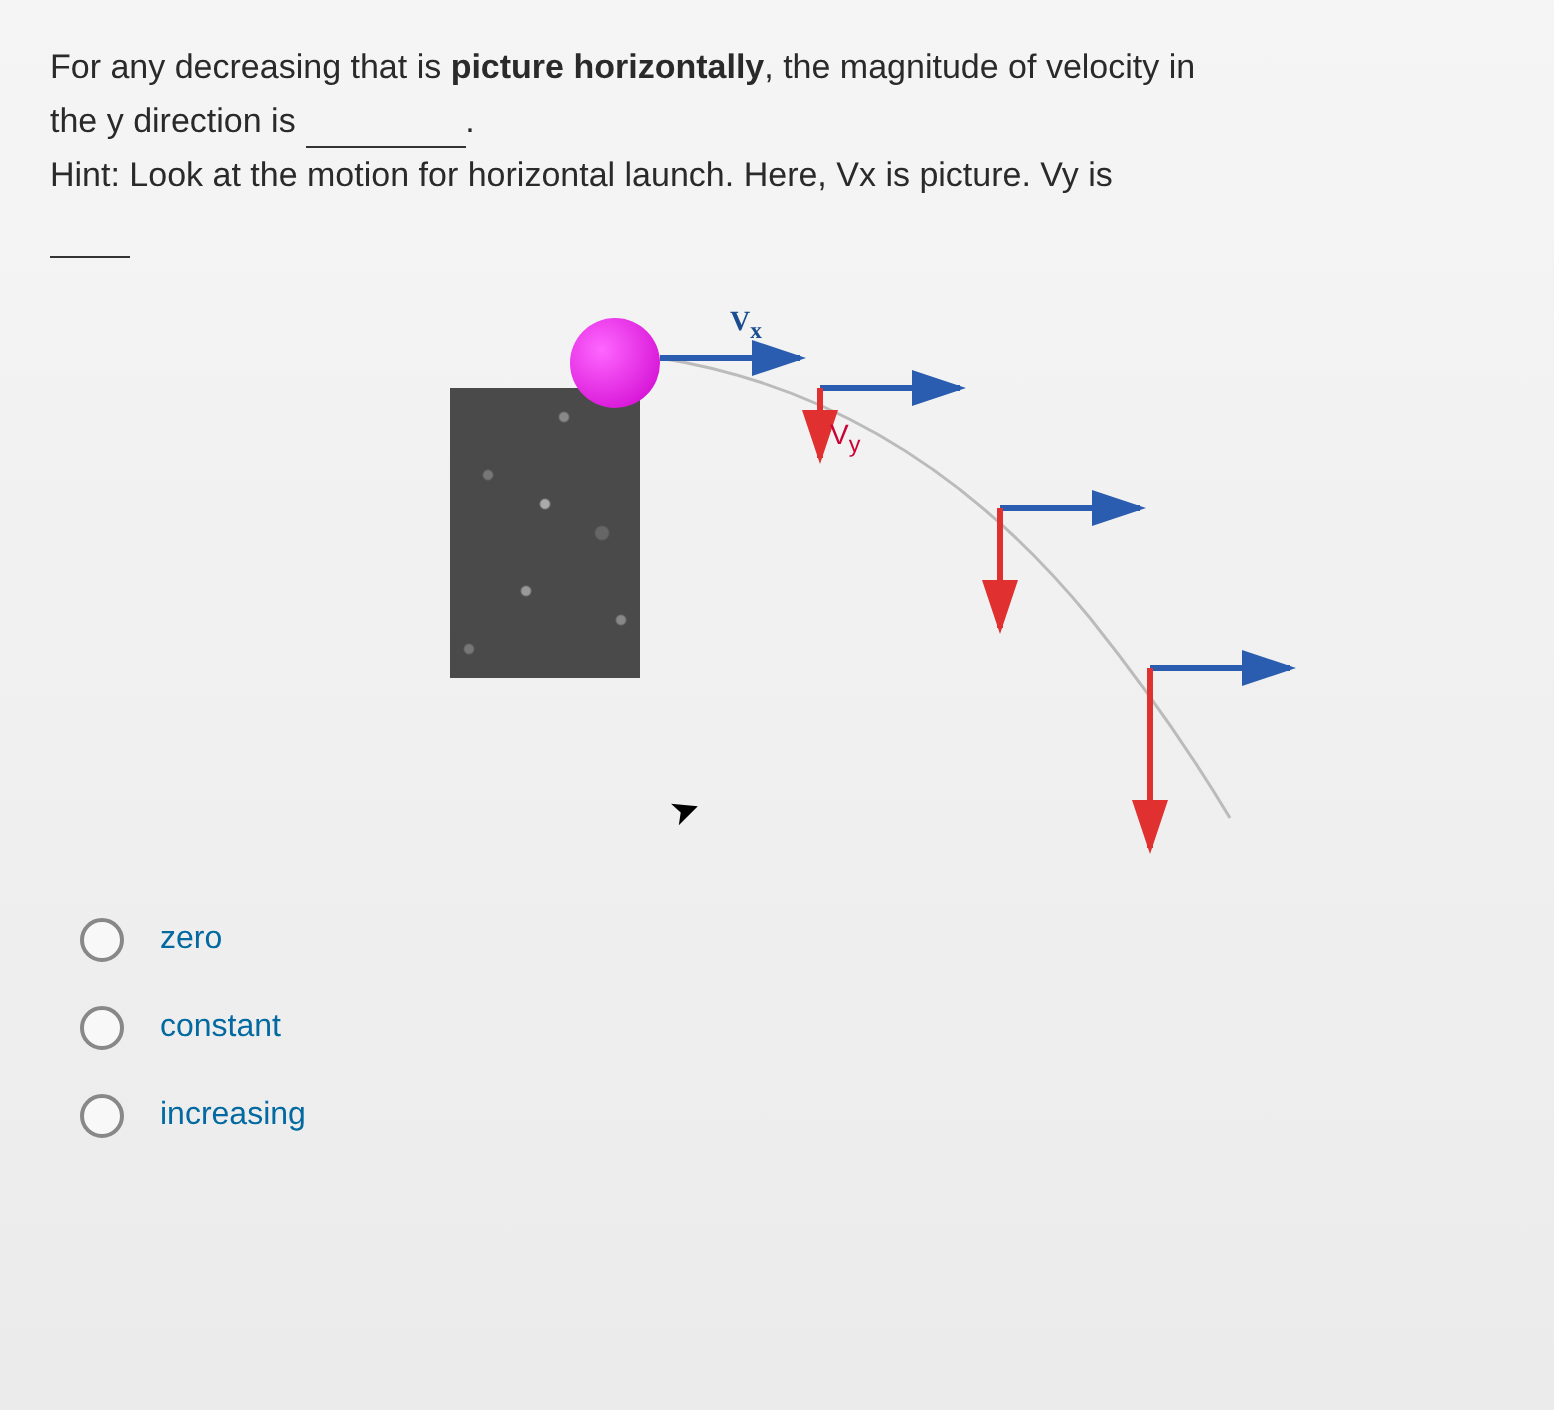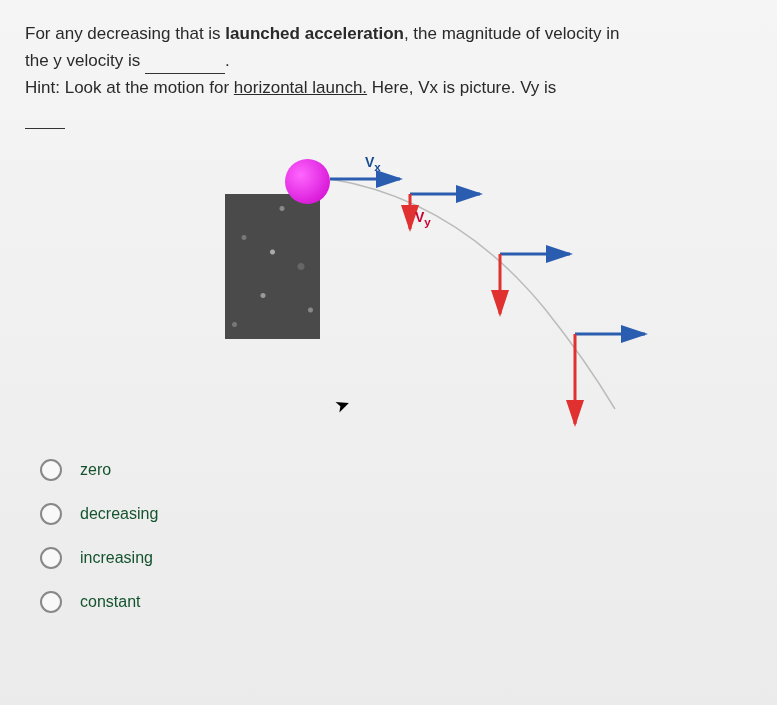--- a/index.html
+++ b/index.html
@@ -78,21 +78,21 @@
     }
     .vx-label {
       position: absolute;
       font-size: 14px;
       font-weight: bold;
       color: #1a4d8f;
     }
     .vy-label {
       position: absolute;
       font-size: 14px;
-      font-weight: bold;
+      font-weight: normal;
       color: #cc0033;
     }
     .options {
       margin-top: 20px;
       margin-left: 15px;
     }
     .option {
       display: flex;
       align-items: center;
       margin-bottom: 22px;
@@ -101,30 +101,30 @@
       width: 22px;
       height: 22px;
       border: 2px solid #888;
       border-radius: 50%;
       margin-right: 18px;
       background: #f8f8f8;
       cursor: pointer;
     }
     .option-label {
       font-size: 16px;
-      color: #14532d;
+      color: #0369a1;
     }
   </style>
 </head>
 <body>
 
 <div class="question-text">
-  <span>For any decreasing that is </span><strong>launched acceleration</strong><span>, the magnitude of velocity in</span><br>
-  <span>the y velocity is </span><span class="blank"></span><span>.</span><br>
-  <span>Hint: Look at the motion for </span><span style="text-decoration: underline;">horizontal launch.</span><span> Here, Vx is picture. Vy is</span><br>
+  <span>For any decreasing that is </span><strong>picture horizontally</strong><span>, the magnitude of velocity in</span><br>
+  <span>the y direction is </span><span class="blank"></span><span>.</span><br>
+  <span>Hint: Look at the motion for </span><span style="">horizontal launch.</span><span> Here, Vx is picture. Vy is</span><br>
   <span class="blank-short"></span>
 </div>
 
 <div class="diagram-container">
   <div class="platform"></div>
   <div class="ball"></div>
 
   <svg width="450" height="280" style="position:absolute;top:0;left:0;">
     <defs>
       <marker id="arrowblue" markerWidth="10" markerHeight="10" refX="8" refY="3" orient="auto">
@@ -142,40 +142,36 @@
     <line x1="205" y1="45" x2="275" y2="45" stroke="#2a5db0" stroke-width="3" marker-end="url(#arrowblue)"></line>
     <line x1="205" y1="45" x2="205" y2="80" stroke="#e03030" stroke-width="3" marker-end="url(#arrowred)"></line>
 
     <line x1="295" y1="105" x2="365" y2="105" stroke="#2a5db0" stroke-width="3" marker-end="url(#arrowblue)"></line>
     <line x1="295" y1="105" x2="295" y2="165" stroke="#e03030" stroke-width="3" marker-end="url(#arrowred)"></line>
 
     <line x1="370" y1="185" x2="440" y2="185" stroke="#2a5db0" stroke-width="3" marker-end="url(#arrowblue)"></line>
     <line x1="370" y1="185" x2="370" y2="275" stroke="#e03030" stroke-width="3" marker-end="url(#arrowred)"></line>
   </svg>
 
-  <div class="vx-label" style="left:160px; top:5px;">
+  <div class="vx-label" style="left:160px; top:5px;font-family:Liberation Serif, serif;">
     <span>V</span><sub>x</sub>
   </div>
   <div class="vy-label" style="left:210px; top:60px;">
     <span>V</span><sub>y</sub>
   </div>
 
   <div class="cursor">➤</div>
 </div>
 
 <div class="options">
   <div class="option">
     <div class="radio"></div>
     <span class="option-label">zero</span>
   </div>
   <div class="option">
     <div class="radio"></div>
-    <span class="option-label">decreasing</span>
+    <span class="option-label">constant</span>
   </div>
   <div class="option">
     <div class="radio"></div>
     <span class="option-label">increasing</span>
   </div>
-  <div class="option">
-    <div class="radio"></div>
-    <span class="option-label">constant</span>
-  </div>
 </div>
 
 </body></html>

